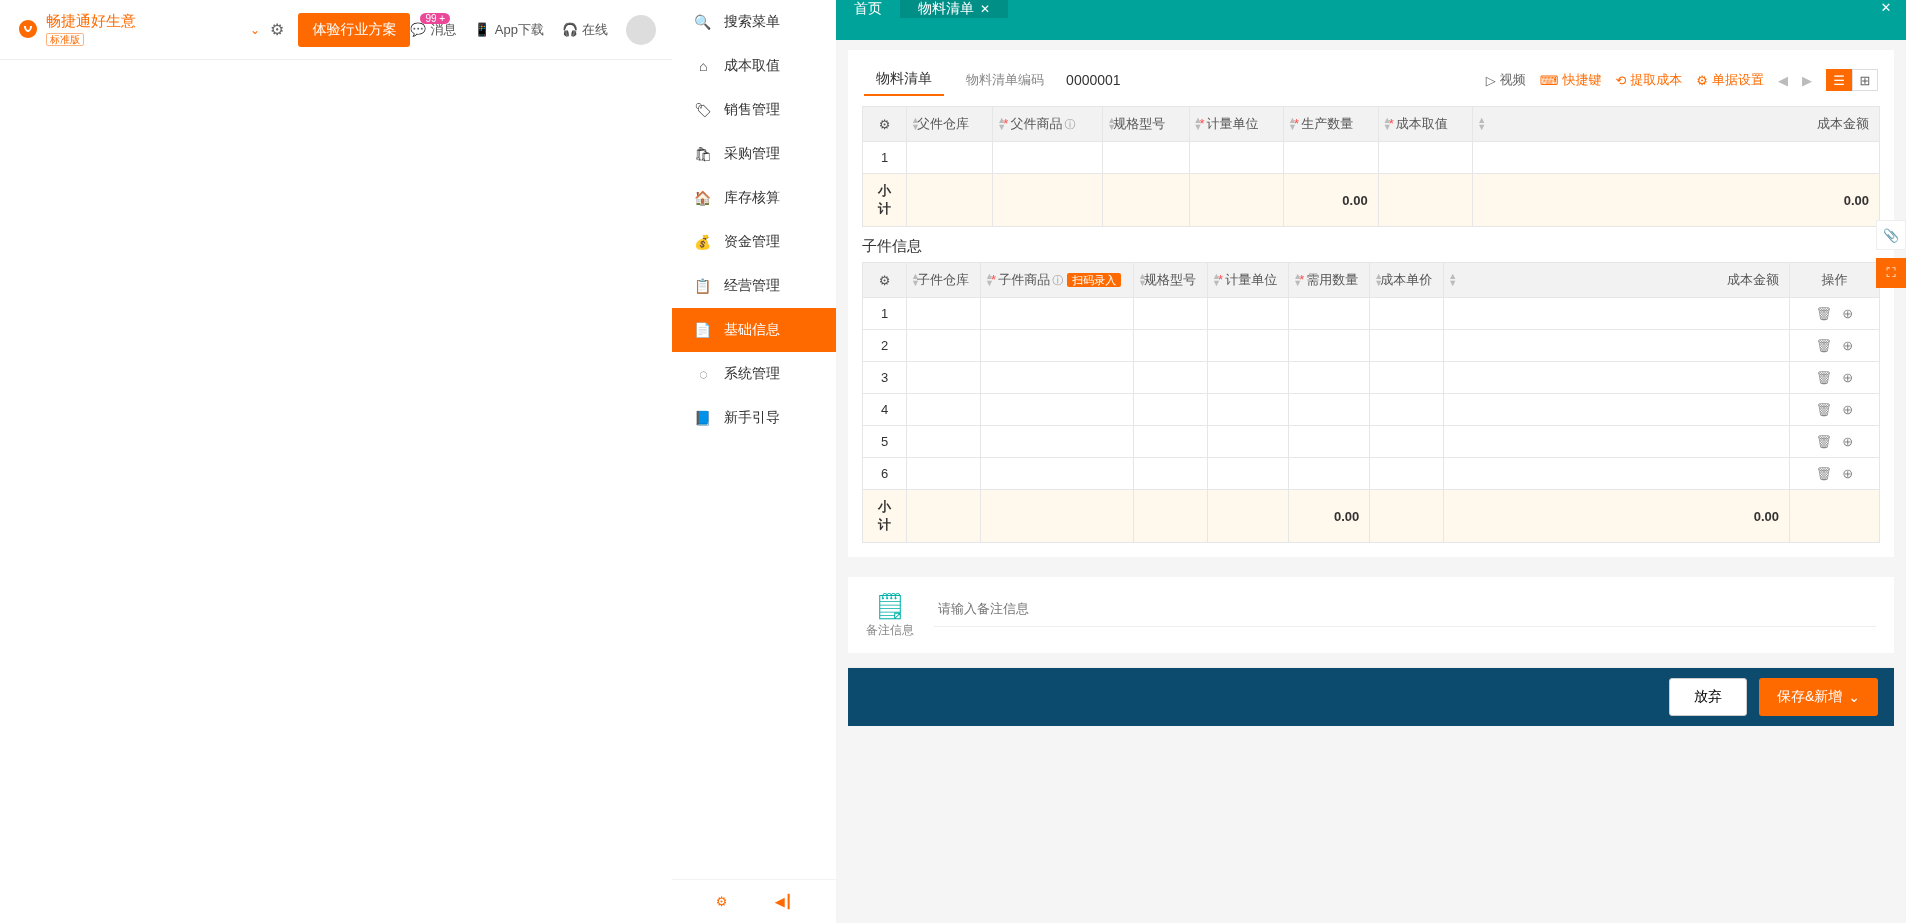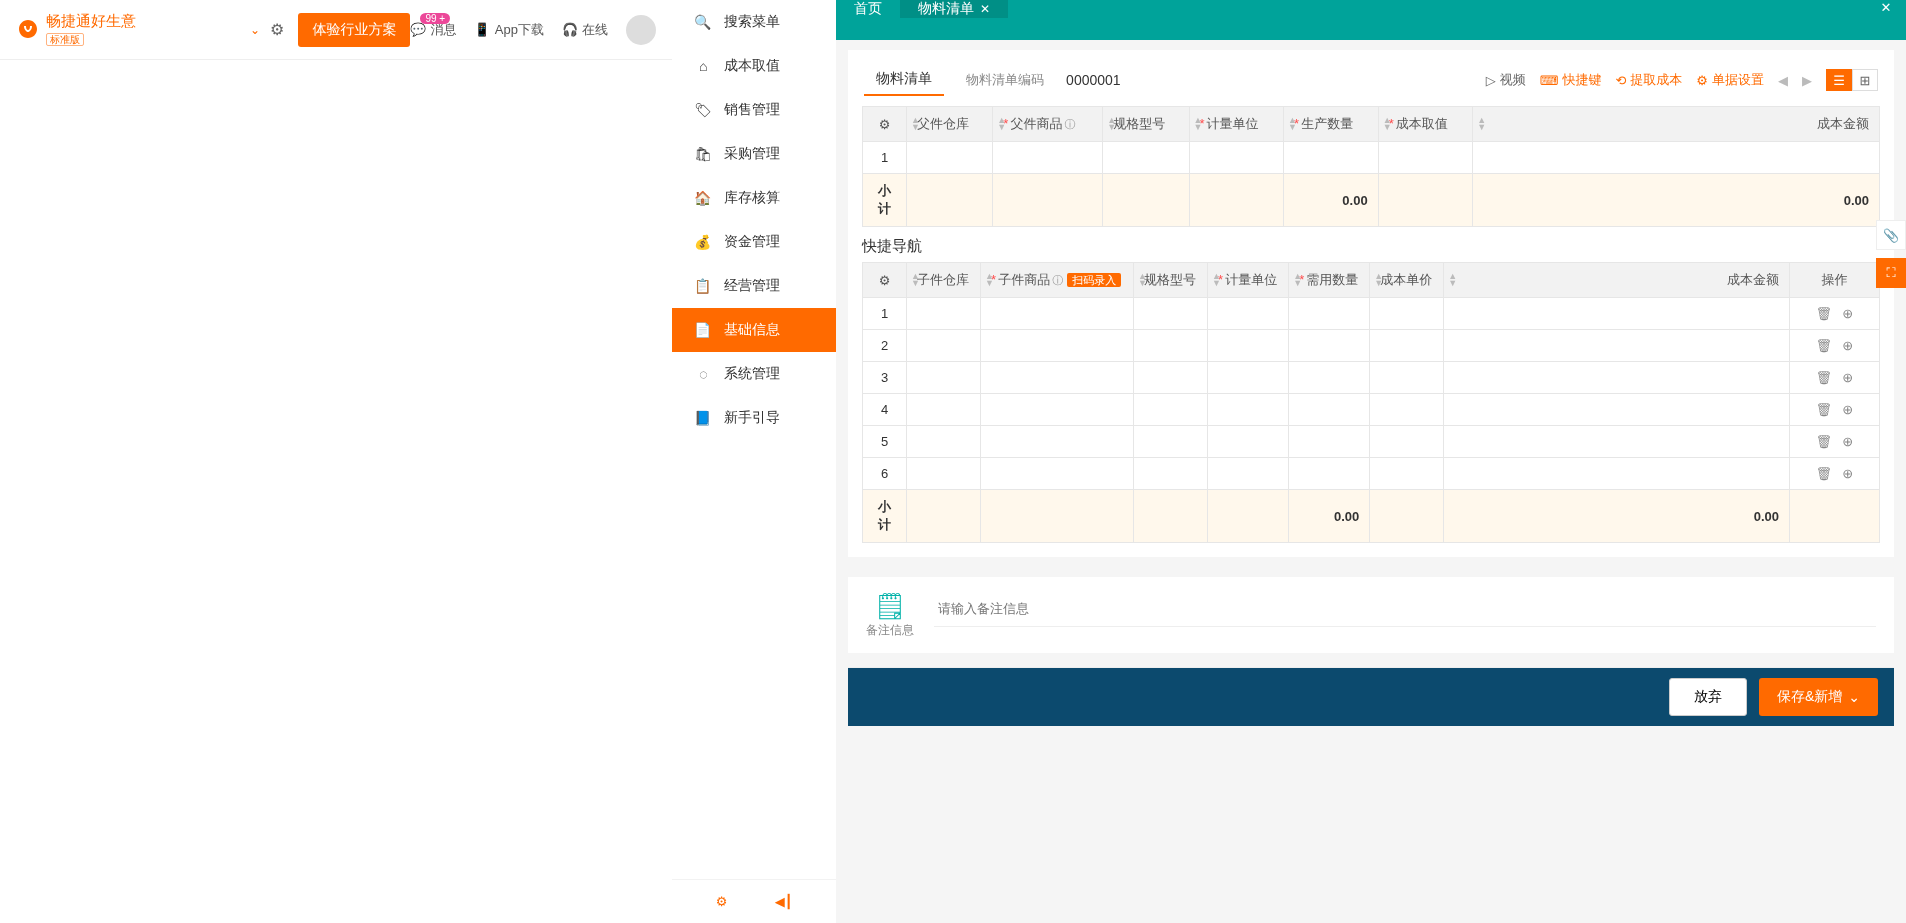--- a/index.html
+++ b/index.html
@@ -242,21 +242,21 @@
                 <td></td>
                 <td></td>
                 <td></td>
               <td class="num-right">0.00</td>
               <td></td>
               <td class="num-right">0.00</td>
             </tr>
           </tbody>
         </table>
 
-        <div class="section-title" style="margin-top:10px;">快捷导航</div>
+        <div class="section-title" style="margin-top:10px;">子件信息</div>
         <table class="grid">
           <thead>
             <tr>
               <th class="col-seq gear-th">⚙</th>
               <th class="has-sort"><span class="sort-icons">▲<br>▼</span><span>子件仓库</span></th>
               <th class="has-sort"><span class="sort-icons">▲<br>▼</span><span class="req">*</span><span>子件商品</span><span class="help-ic">ⓘ</span><span class="scan-chip">扫码录入</span></th>
               <th class="has-sort"><span class="sort-icons">▲<br>▼</span><span>规格型号</span></th>
               <th class="has-sort"><span class="sort-icons">▲<br>▼</span><span class="req">*</span><span>计量单位</span></th>
               <th class="has-sort"><span class="sort-icons">▲<br>▼</span><span class="req">*</span><span>需用数量</span></th>
               <th class="has-sort"><span class="sort-icons">▲<br>▼</span><span>成本单价</span></th>

